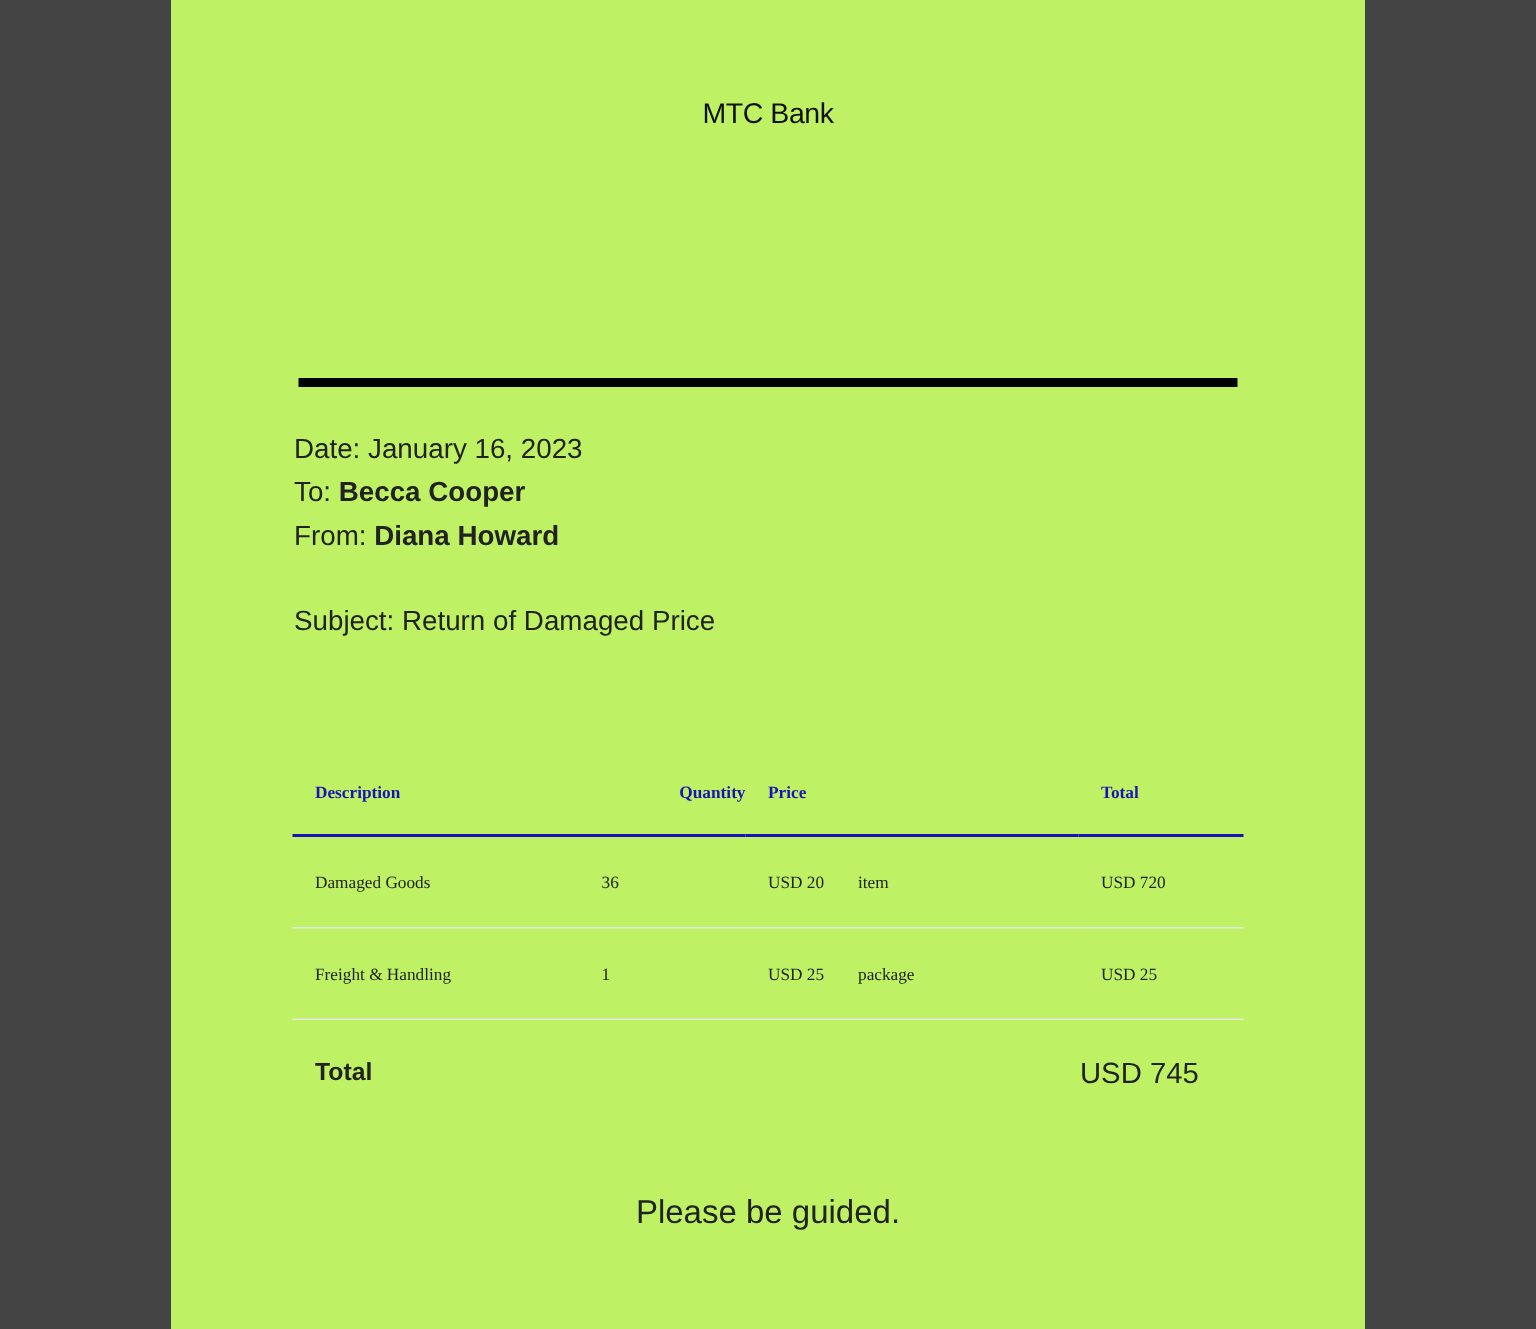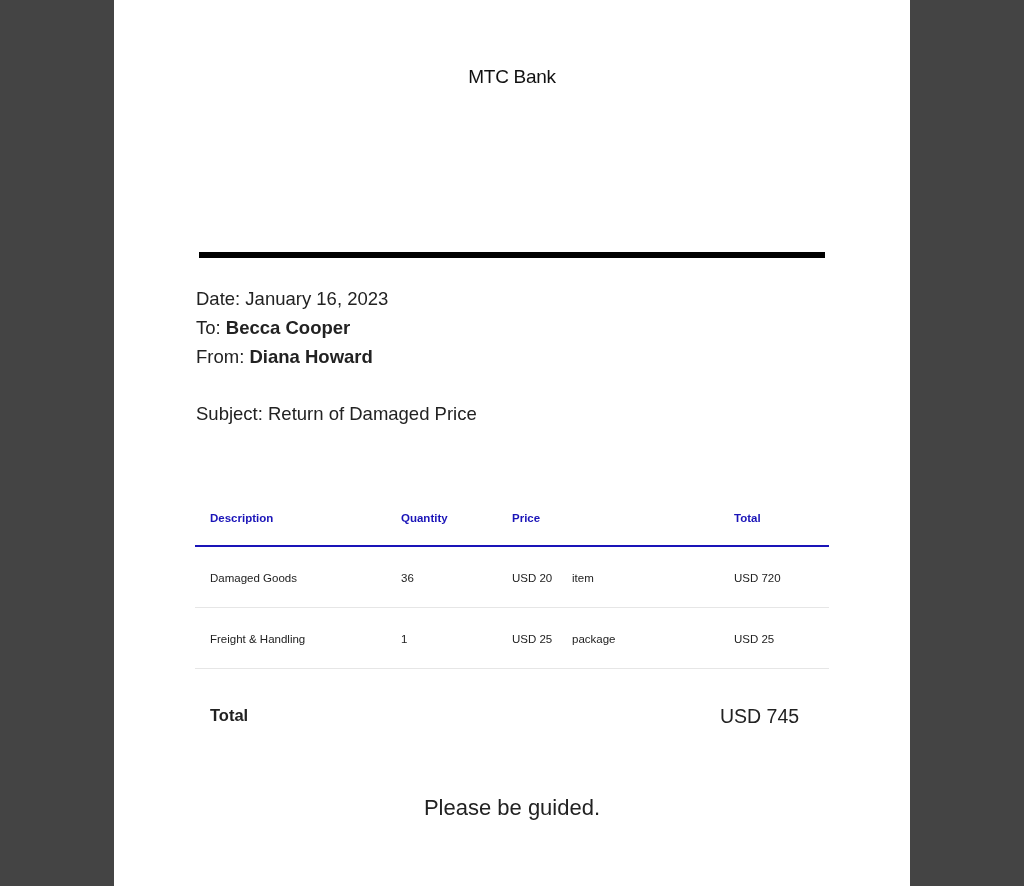--- a/index.html
+++ b/index.html
@@ -9,21 +9,21 @@
       overflow: hidden;
       background: #444444;
       font-family: "Liberation Sans", "DejaVu Sans", sans-serif;
     }
     .page {
       position: absolute;
       left: 114px;
       top: 0;
       width: 796px;
       height: 886px;
-      background: #ffffff;
+      background: #bef264;
     }
     .bank-name {
       position: absolute;
       top: 66px;
       left: 0;
       width: 796px;
       text-align: center;
       font-size: 19px;
       font-weight: 500;
       color: #111111;
@@ -56,23 +56,24 @@
       color: #222222;
       line-height: 29px;
     }
     .meta .row { white-space: nowrap; }
     .meta strong { font-weight: 700; color: #222222; }
     .meta .subject-row { margin-top: 28px; }
 
     .items-table {
       position: absolute;
       left: 81px;
-      top: 491px;
+      top: 502px;
       width: 634px;
       border-collapse: collapse;
+      font-family: Liberation Serif, serif;
     }
     .items-table th {
       text-align: left;
       font-size: 11.5px;
       font-weight: 700;
       color: #1a14b8;
       height: 55px;
       border-bottom: 2px solid #1a14b8;
       padding: 0 0 0 15px;
       vertical-align: middle;
@@ -80,21 +81,21 @@
     .items-table td {
       font-size: 11.5px;
       color: #222222;
       height: 61px;
       border-bottom: 1px solid #e6e6e6;
       padding: 3px 0 0 15px;
       vertical-align: middle;
       white-space: nowrap;
     }
     .items-table .col-desc { width: 191px; }
-    .items-table .col-qty { width: 111px; }
+    .items-table .col-qty { width: 111px; text-align: right; }
     .items-table .col-price { width: 75px; }
     .items-table .col-unit { width: 147px; }
     .items-table .col-total { width: 110px; }
     .items-table td.unit-cell, .items-table th.unit-cell { padding-left: 0; }
 
     .total-row {
       position: absolute;
       left: 81px;
       top: 676px;
       width: 634px;

